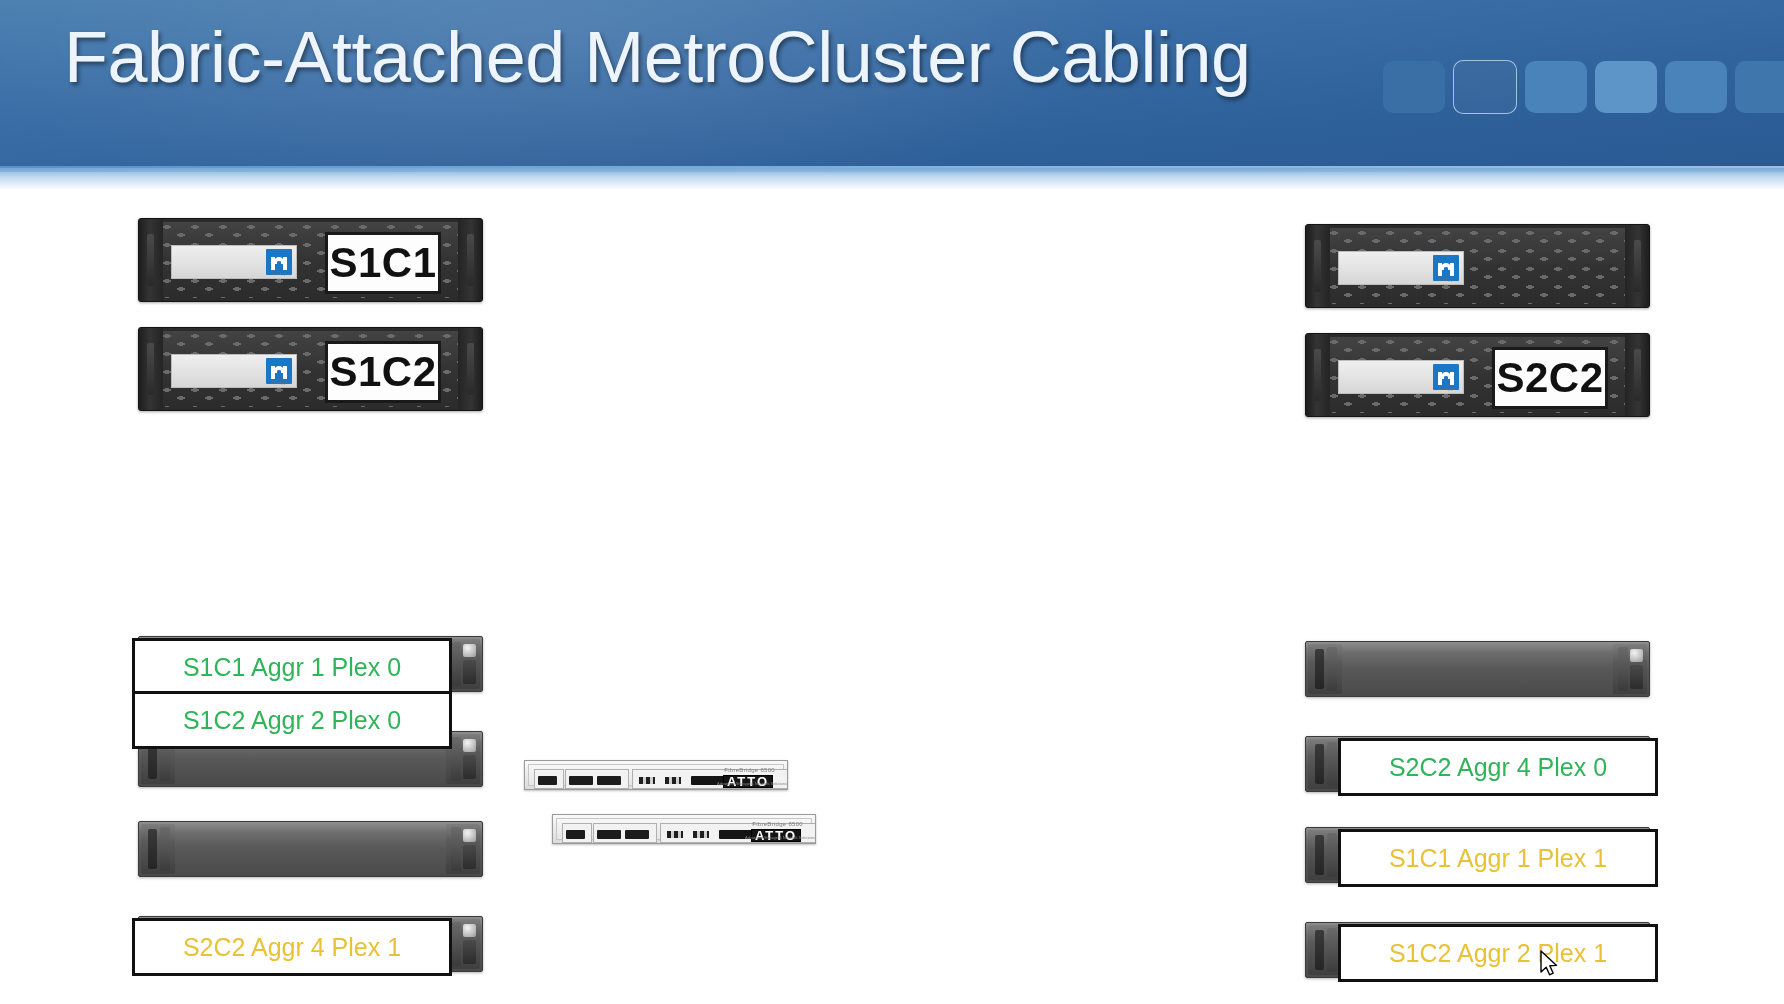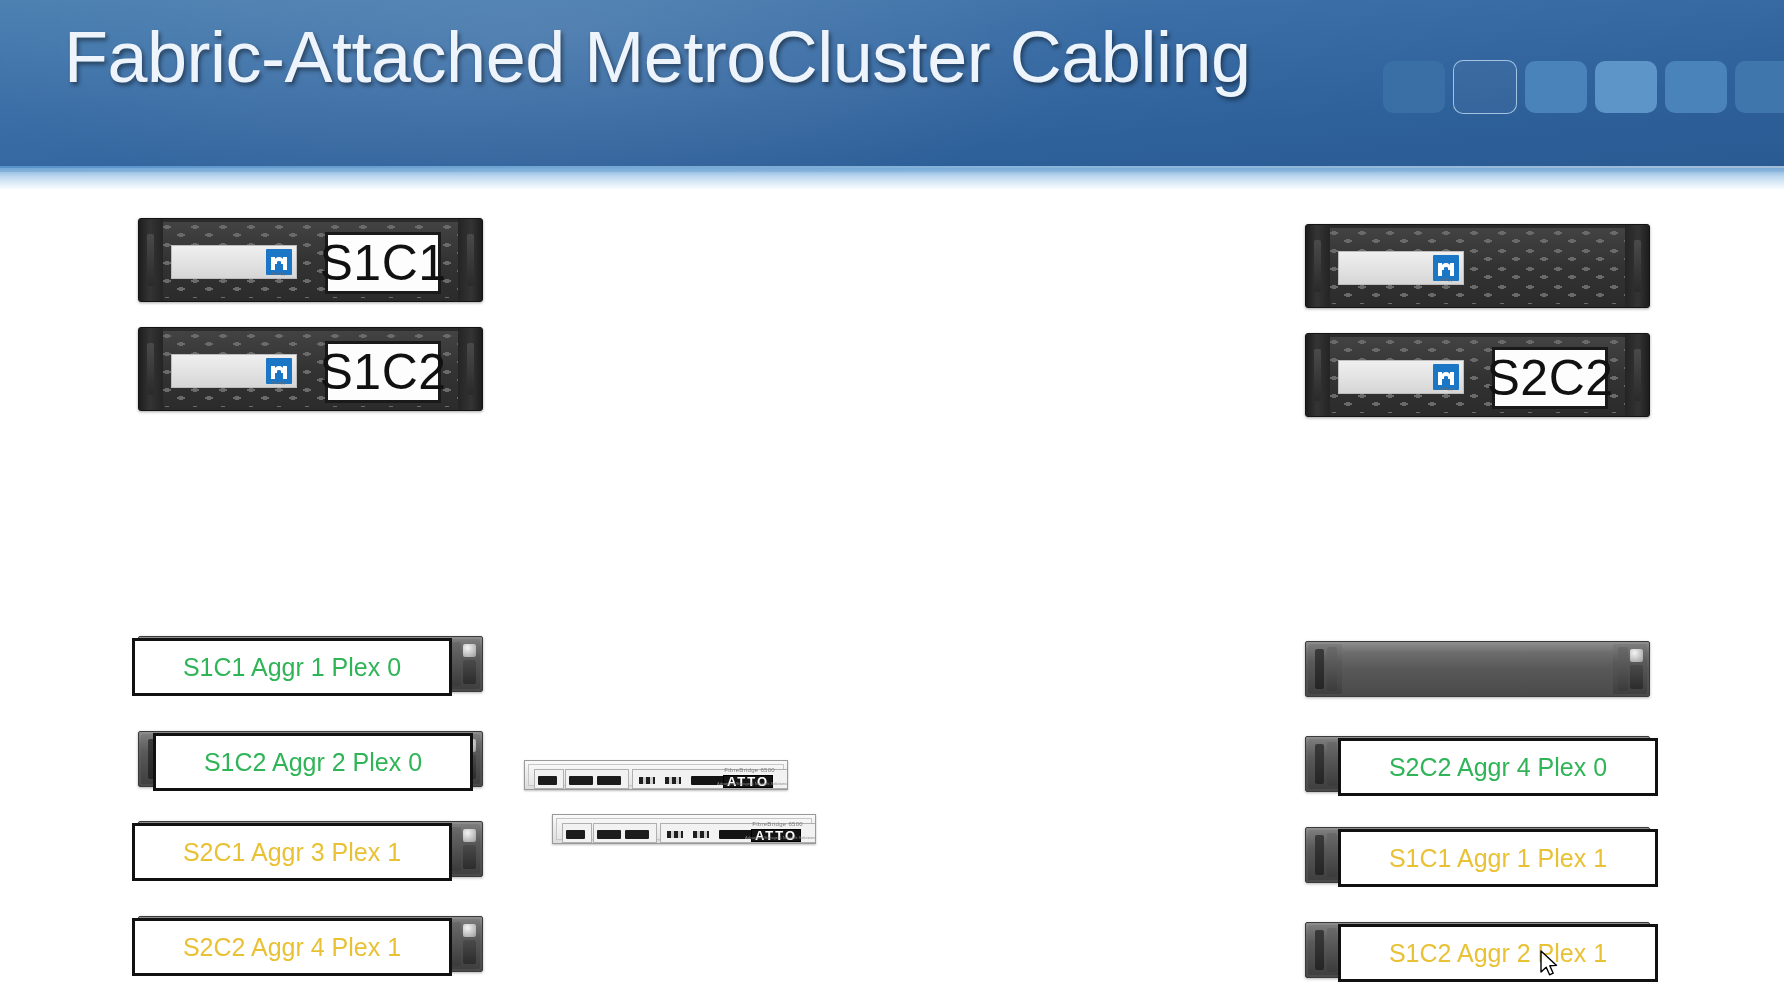--- a/index.html
+++ b/index.html
@@ -113,22 +113,23 @@
   }
   .netapp-word{
     position:absolute;left:0;right:0;bottom:-1px;text-align:center;
     font-size:4px;color:#6b6b6b;letter-spacing:.2px;
   }
   .ctrl-tag{
     position:absolute;
     background:#fdfdfd;
     border:3px solid #1a1a1a;
     display:flex;align-items:center;justify-content:center;
-    font-size:50px;color:#111;
+    font-size:42px;color:#111;
     letter-spacing:.5px;
+    font-weight:bold;
   }
 
   
   .shelf{
     position:absolute;
     box-sizing:border-box;
     background:linear-gradient(180deg,#8f8f8f 0%,#6d6d6d 20%,#585858 50%,#4a4a4a 100%);
     border:1px solid #3a3a3a;
     border-radius:2px;
     box-shadow:0 1px 3px rgba(0,0,0,.3);
@@ -317,34 +318,33 @@
     <div class="shelf-lcap">
         <div class="bar"></div>
         <div class="bar2"></div>
       </div>
     <div class="shelf-rcap">
         <div class="bar"></div>
         <div class="led"></div>
         <div class="bar3"></div>
       </div>
   </div>
-  <div class="shelf-label green" style="left:132px;top:733px;width:314px;height:52px;margin-left:21px;">S1C2 Aggr 2 Plex 0</div>
+  <div class="shelf-label green" style="left:132px;top:691px;width:314px;height:52px;">S1C2 Aggr 2 Plex 0</div>
 
   <div class="shelf" style="left:138px;top:821px;width:345px;height:56px;">
     <div class="shelf-lcap">
         <div class="bar"></div>
         <div class="bar2"></div>
       </div>
     <div class="shelf-rcap">
         <div class="bar"></div>
         <div class="led"></div>
         <div class="bar3"></div>
       </div>
   </div>
-  <div class="shelf-label amber" style="left:132px;top:823px;width:314px;height:52px;">S2C1 Aggr 3 Plex 1</div>
 
   <div class="shelf" style="left:138px;top:916px;width:345px;height:56px;">
     <div class="shelf-lcap">
         <div class="bar"></div>
         <div class="bar2"></div>
       </div>
     <div class="shelf-rcap">
         <div class="bar"></div>
         <div class="led"></div>
         <div class="bar3"></div>

